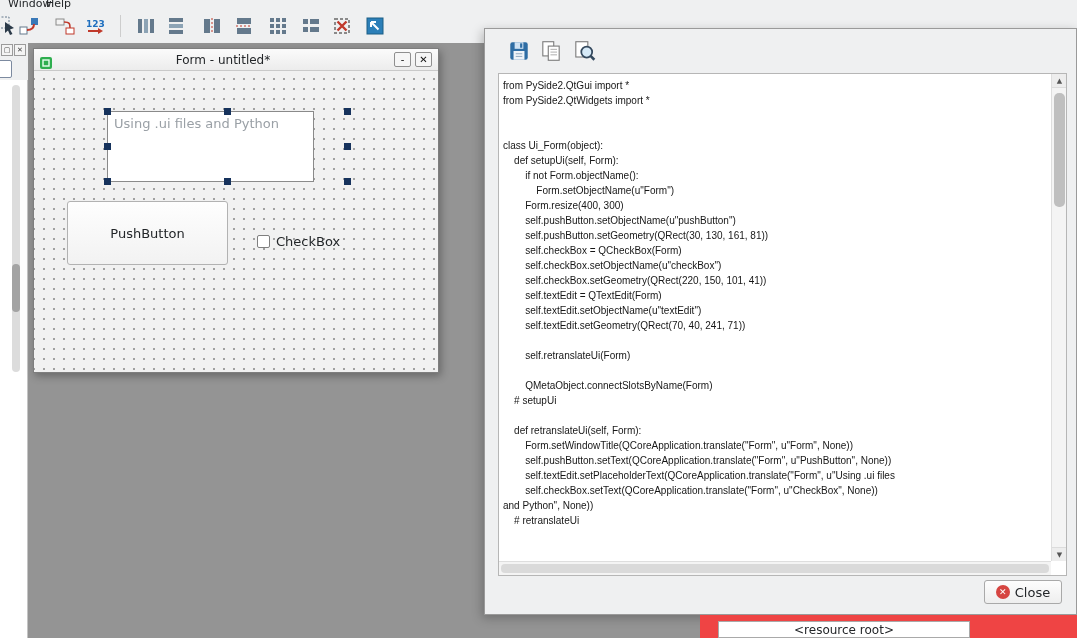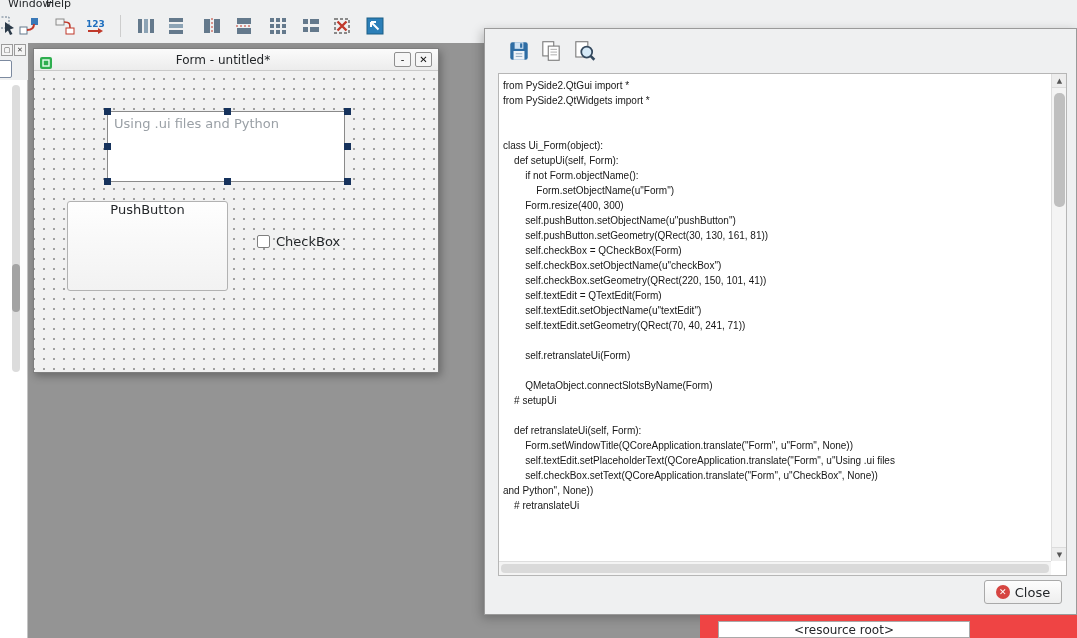--- a/index.html
+++ b/index.html
@@ -35,27 +35,27 @@
   .form-titlebar { position:absolute; left:0; top:0; right:0; height:22px; background:linear-gradient(#fbfbfb,#ececec); border-bottom:1px solid #c9c9c9; display:flex; align-items:center; }
   .form-icon { width:12px; height:12px; margin-left:6px; display:inline-block; }
   .form-title { flex:1; text-align:center; font-size:12px; color:#232629; }
   .win-btn { width:17px; height:15px; border:1px solid #8f8f8f; border-radius:2px; background:#f6f6f6; font-size:10px; line-height:13px; text-align:center; color:#111; margin-right:4px; cursor:default; }
   .win-btn.close { font-weight:bold; margin-right:6px; }
   .form-canvas { position:absolute; left:0; top:22px; right:0; bottom:0;
     background-color:#f1f1f1;
     background-image:radial-gradient(circle, #a0a0a0 1px, transparent 1.4px);
     background-size:10px 10px; background-position:5px 3px; }
 
-  .textedit { position:absolute; left:73px; top:40px; width:238px; height:71px; background:#fff; border:1px solid #8a8a8a; }
+  .textedit { position:absolute; left:73px; top:40px; width:207px; height:71px; background:#fff; border:1px solid #8a8a8a; }
   .placeholder { padding:4px 6px; font-size:13px; color:#9aa0a6; }
   .handle { position:absolute; width:7px; height:7px; background:#16325c; }
 
-  .pushbutton { position:absolute; left:33px; top:130px; width:161px; height:90px;
+  .pushbutton { position:absolute; left:33px; top:130px; width:161px; height:64px;
     background:linear-gradient(#fefefe,#f2f2f2); border:1px solid #b2b2b2; border-radius:3px;
-    display:flex; justify-content:center; font-size:13px; color:#232629; }
+    display:flex; align-items:center; justify-content:center; font-size:13px; color:#232629; }
   .checkbox { position:absolute; left:223px; top:150px; width:101px; height:41px; display:flex; align-items:center; font-size:13px; color:#232629; }
   .checkbox-box { width:13px; height:13px; border:1px solid #7f7f7f; background:#fff; border-radius:2px; margin-right:6px; flex:none; }
 
   
   .dialog { position:absolute; left:484px; top:28px; width:593px; height:587px; background:#eff0f1; border:1px solid #9a9a9a; box-shadow:-2px 3px 10px rgba(0,0,0,.25); }
   .dlg-toolbar { position:absolute; left:0; top:0; right:0; height:40px; }
   .dlg-icon { position:absolute; top:9px; width:26px; height:26px; display:flex; align-items:center; justify-content:center; border-radius:3px; }
   .dlg-icon svg { width:24px; height:24px; }
 
   .code-area { position:absolute; left:13px; top:44px; width:569px; height:503px; background:#fff; border:1px solid #b6b6b6; overflow:hidden; }
@@ -282,20 +282,21 @@
           <div class="code-line">        self.textEdit.setObjectName(u"textEdit")</div>
           <div class="code-line">        self.textEdit.setGeometry(QRect(70, 40, 241, 71))</div>
           <div class="code-line">&nbsp;</div>
           <div class="code-line">        self.retranslateUi(Form)</div>
           <div class="code-line">&nbsp;</div>
           <div class="code-line">        QMetaObject.connectSlotsByName(Form)</div>
           <div class="code-line">    # setupUi</div>
           <div class="code-line">&nbsp;</div>
           <div class="code-line">    def retranslateUi(self, Form):</div>
           <div class="code-line">        Form.setWindowTitle(QCoreApplication.translate("Form", u"Form", None))</div>
+          <div class="code-line">        self.pushButton.setText(QCoreApplication.translate("Form", u"PushButton", None))</div>
           <div class="code-line">        self.textEdit.setPlaceholderText(QCoreApplication.translate("Form", u"Using .ui files</div>
           <div class="code-line">        self.checkBox.setText(QCoreApplication.translate("Form", u"CheckBox", None))</div>
           <div class="code-line">and Python", None))</div>
           <div class="code-line">    # retranslateUi</div>
         </div>
       <div class="vscroll">
         <div class="arrow up">▲</div>
         <div class="vthumb"></div>
         <div class="arrow down">▼</div>
       </div>

